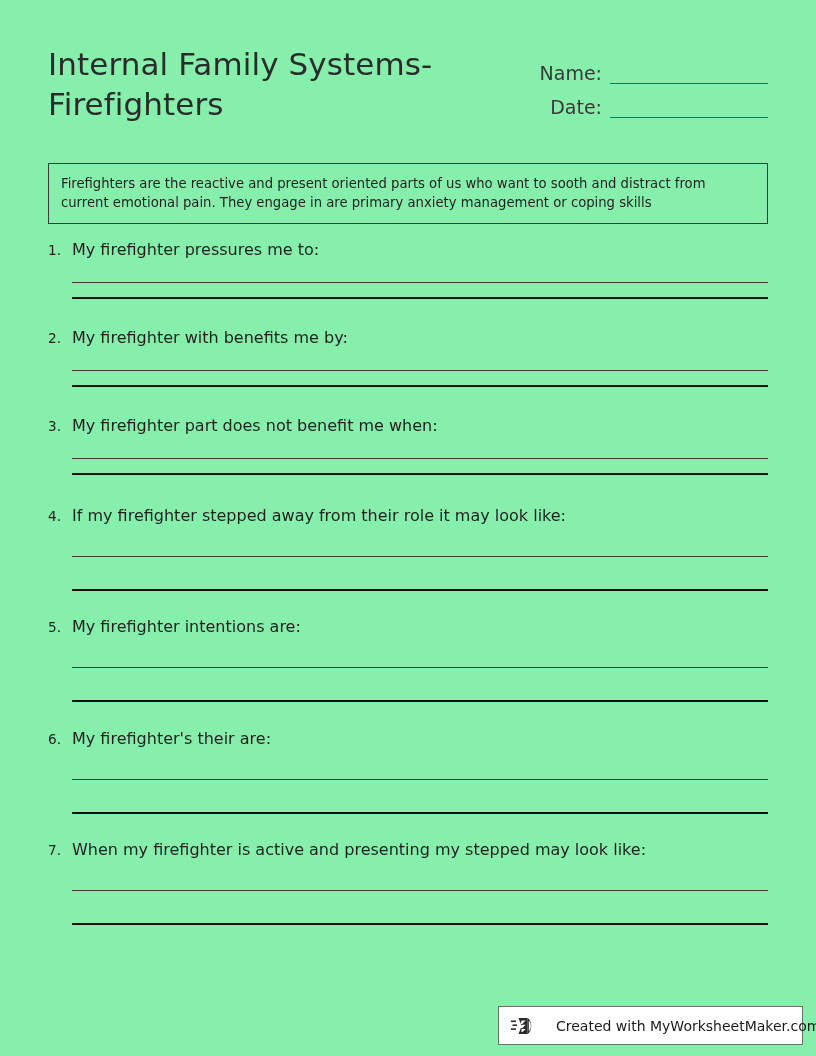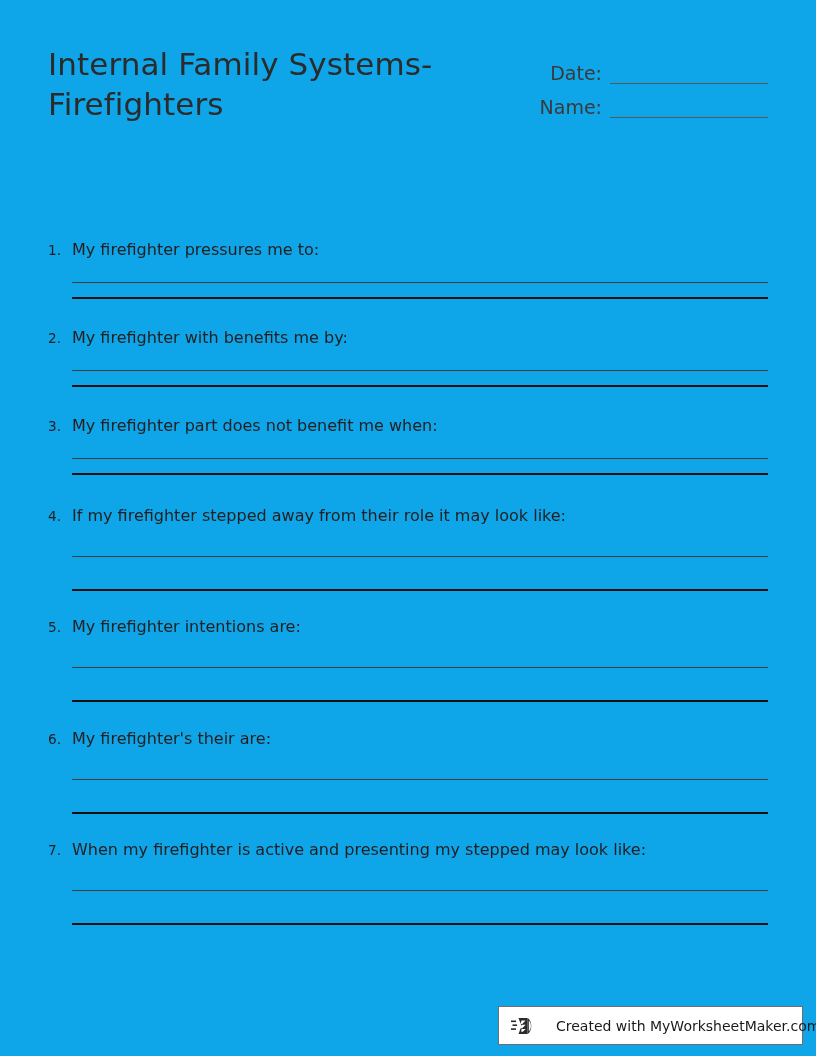--- a/index.html
+++ b/index.html
@@ -12,21 +12,21 @@
     height: 1056px;
     position: relative;
     font-family: "DejaVu Sans", "Liberation Sans", sans-serif;
     color: #231f20;
     overflow: hidden;
   }
 
   .page {
     position: absolute;
     inset: 0;
-    background: #0ea5e9;
+    background: #86efac;
   }
 
   
   .header {
     position: absolute;
     left: 48px;
     top: 44px;
     right: 48px;
     height: 95px;
   }
@@ -152,30 +152,33 @@
 <div class="page">
 
   <div class="header">
     <div class="title">
       <span>Internal Family Systems-</span><br>
       <span>Firefighters</span>
     </div>
 
     <div class="namedate">
       <div class="nd-row">
+        <span class="nd-label">Name:</span>
+        <span class="nd-line"></span>
+      </div>
+      <div class="nd-row">
         <span class="nd-label">Date:</span>
         <span class="nd-line"></span>
       </div>
-      <div class="nd-row">
-        <span class="nd-label">Name:</span>
-        <span class="nd-line"></span>
-      </div>
     </div>
   </div>
 
+  <div class="desc-box">
+    <div class="desc-text">Firefighters are the reactive and present oriented parts of us who want to sooth and distract from current emotional pain. They engage in are primary anxiety management or coping skills</div>
+  </div>
 
   <div class="questions">
       <div class="q-item" style="position: absolute; left: 0px; right: 0px; top: 0px;">
         <div class="q-head">
           <span class="q-num">1.</span>
           <span class="q-text">My firefighter pressures me to:</span>
         </div>
         <div class="ans-line thin-top" style="position: absolute; left: 24px; right: 0px; top: 42px;"></div>
         <div class="ans-line" style="position: absolute; left: 24px; right: 0px; top: 57px;"></div>
       </div>

